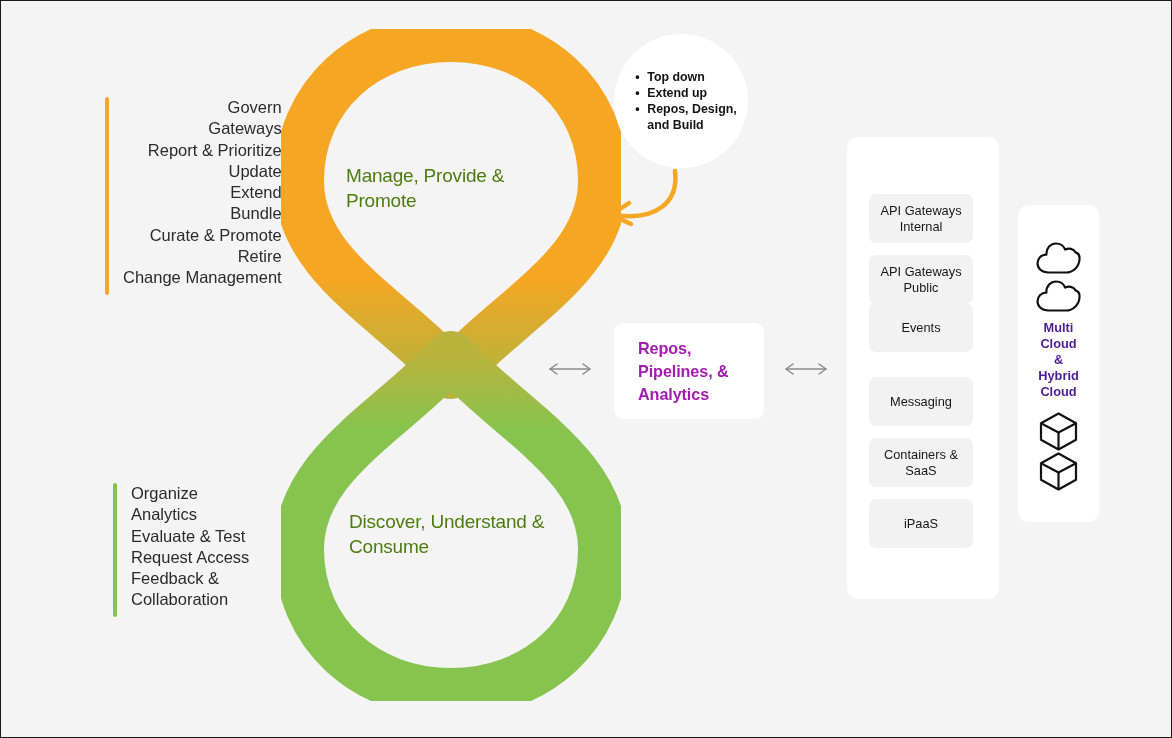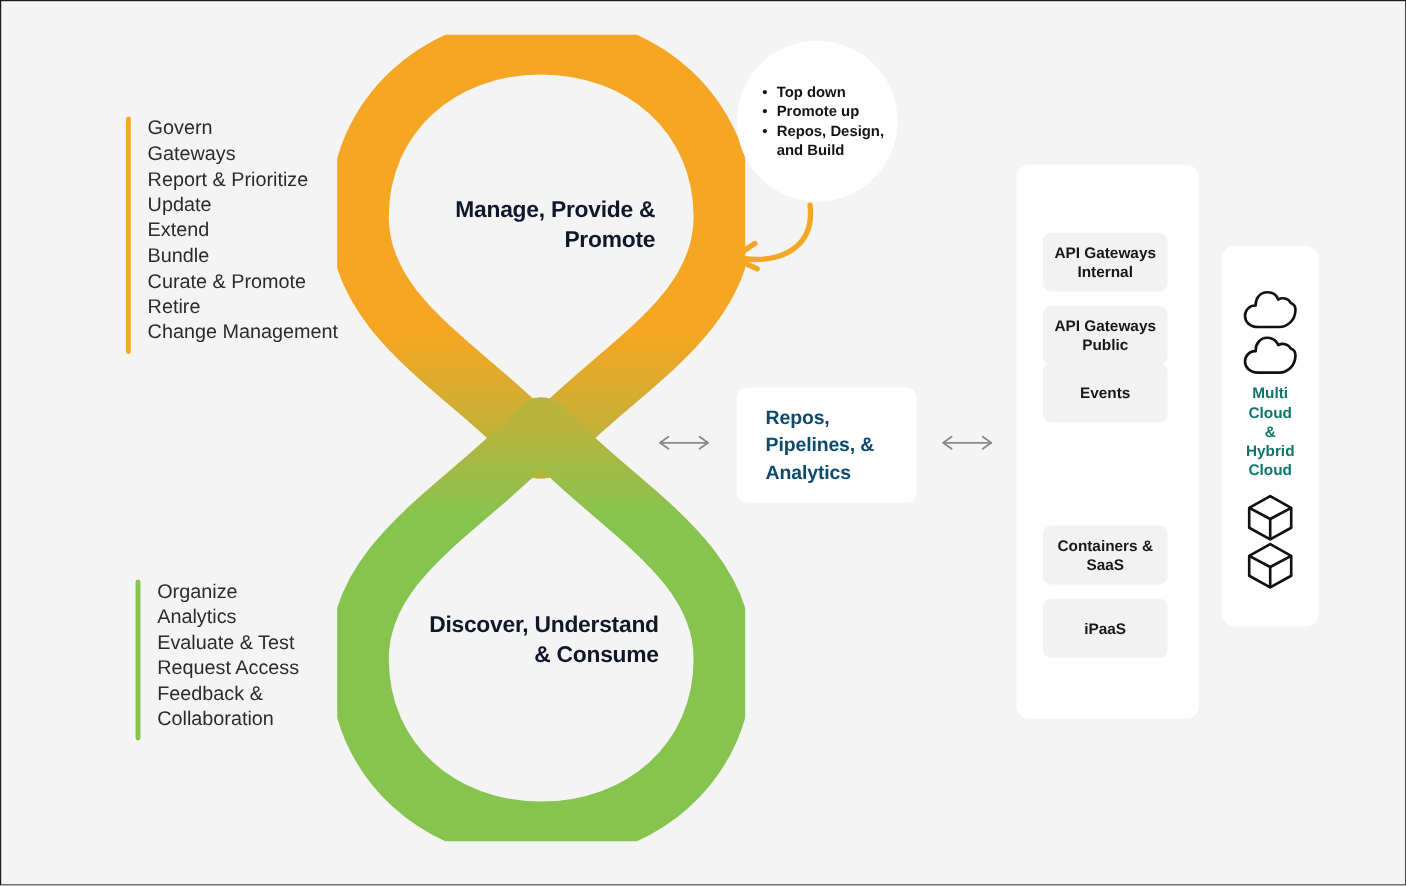--- a/index.html
+++ b/index.html
@@ -46,34 +46,34 @@
     padding-left: 14px;
     display: flex;
     flex-direction: column;
   }
   .list-items .li {
     font-size: 16.5px;
     line-height: 21.3px;
     color: #2b2b2b;
     white-space: pre-line;
   }
-  #list-manage { left: 104px; top: 96px; }
+  #list-manage { left: 104px; top: 96px; text-align: right; }
   #list-manage .accent-bar { height: 198px; }
   #list-consume { left: 112px; top: 482px; }
   #list-consume .accent-bar { height: 134px; }
   #list-consume .list-items .li { font-size: 16.5px; line-height: 21.3px; }
 
   
   .loop-label {
     position: absolute;
-    text-align: right;
-    font-weight: bold;
+    text-align: left;
+    font-weight: normal;
     font-size: 19px;
     line-height: 25px;
-    color: #0f172a;
+    color: #4d7c0f;
     letter-spacing: -0.2px;
   }
   #label-top    { left: 345px; top: 162px; width: 200px; }
   #label-bottom { left: 348px; top: 508px; width: 200px; }
 
   
   #bubble {
     position: absolute;
     left: 613px;
     top: 33px;
@@ -127,21 +127,21 @@
     display: flex;
     flex-direction: column;
     justify-content: center;
     padding-left: 24px;
     box-sizing: border-box;
   }
   #repos-card .ln {
     font-size: 16.2px;
     font-weight: bold;
     line-height: 23px;
-    color: #0c4a6e;
+    color: #a21caf;
     letter-spacing: -0.1px;
   }
 
   
   .dbl-arrow { position: absolute; width: 48px; height: 16px; }
   #arrow-left  { left: 545px; top: 360px; }
   #arrow-right { left: 781px; top: 360px; }
 
   
   #services-panel {
@@ -160,21 +160,21 @@
     height: 49px;
     background: #f2f2f2;
     border-radius: 7px;
     display: flex;
     align-items: center;
     justify-content: center;
     text-align: center;
   }
   .service-box span {
     font-size: 12.8px;
-    font-weight: bold;
+    font-weight: normal;
     line-height: 16px;
     color: #181818;
     white-space: pre-line;
   }
 
   
   #cloud-panel {
     position: absolute;
     left: 1017px;
     top: 204px;
@@ -197,21 +197,21 @@
   }
   #cloud-label {
     position: absolute;
     left: 0;
     top: 115px;
     width: 81px;
     text-align: center;
     font-size: 12.8px;
     font-weight: bold;
     line-height: 16px;
-    color: #0f766e;
+    color: #4c1d95;
     white-space: pre-line;
   }
 </style>
 </head>
 <body>
 
 <div id="canvas">
 
   <svg id="loop-svg" viewBox="0 0 340 672">
     <defs>
@@ -270,21 +270,21 @@
       <div class="li">Evaluate &amp; Test</div>
       <div class="li">Request Access</div>
       <div class="li">Feedback &amp;
 Collaboration</div>
     </div>
   </div>
 
   <div id="bubble">
     <ul>
       <li>Top down</li>
-      <li>Promote up</li>
+      <li>Extend up</li>
       <li>Repos, Design,
 and Build</li>
     </ul>
   </div>
 
   <svg id="curve-arrow" viewBox="0 0 96 76">
     <path d="M82 12 C 86 44, 62 62, 22 56" fill="none" stroke="#F5A623" stroke-width="4.5" stroke-linecap="round"></path>
     <path d="M36 44 L 18 56 L 38 65" fill="none" stroke="#F5A623" stroke-width="4.5" stroke-linecap="round" stroke-linejoin="round"></path>
   </svg>
 
@@ -310,20 +310,23 @@
     <div class="service-box" style="top:57px">
       <span>API Gateways
 Internal</span>
     </div>
     <div class="service-box" style="top:118px">
       <span>API Gateways
 Public</span>
     </div>
     <div class="service-box" style="top:166px">
       <span>Events</span>
+    </div>
+    <div class="service-box" style="top:240px">
+      <span>Messaging</span>
     </div>
     <div class="service-box" style="top:362px">
       <span>iPaaS</span>
     </div>
     <div class="service-box" style="top:301px">
       <span>Containers &amp;
 SaaS</span>
     </div>
   </div>
 

